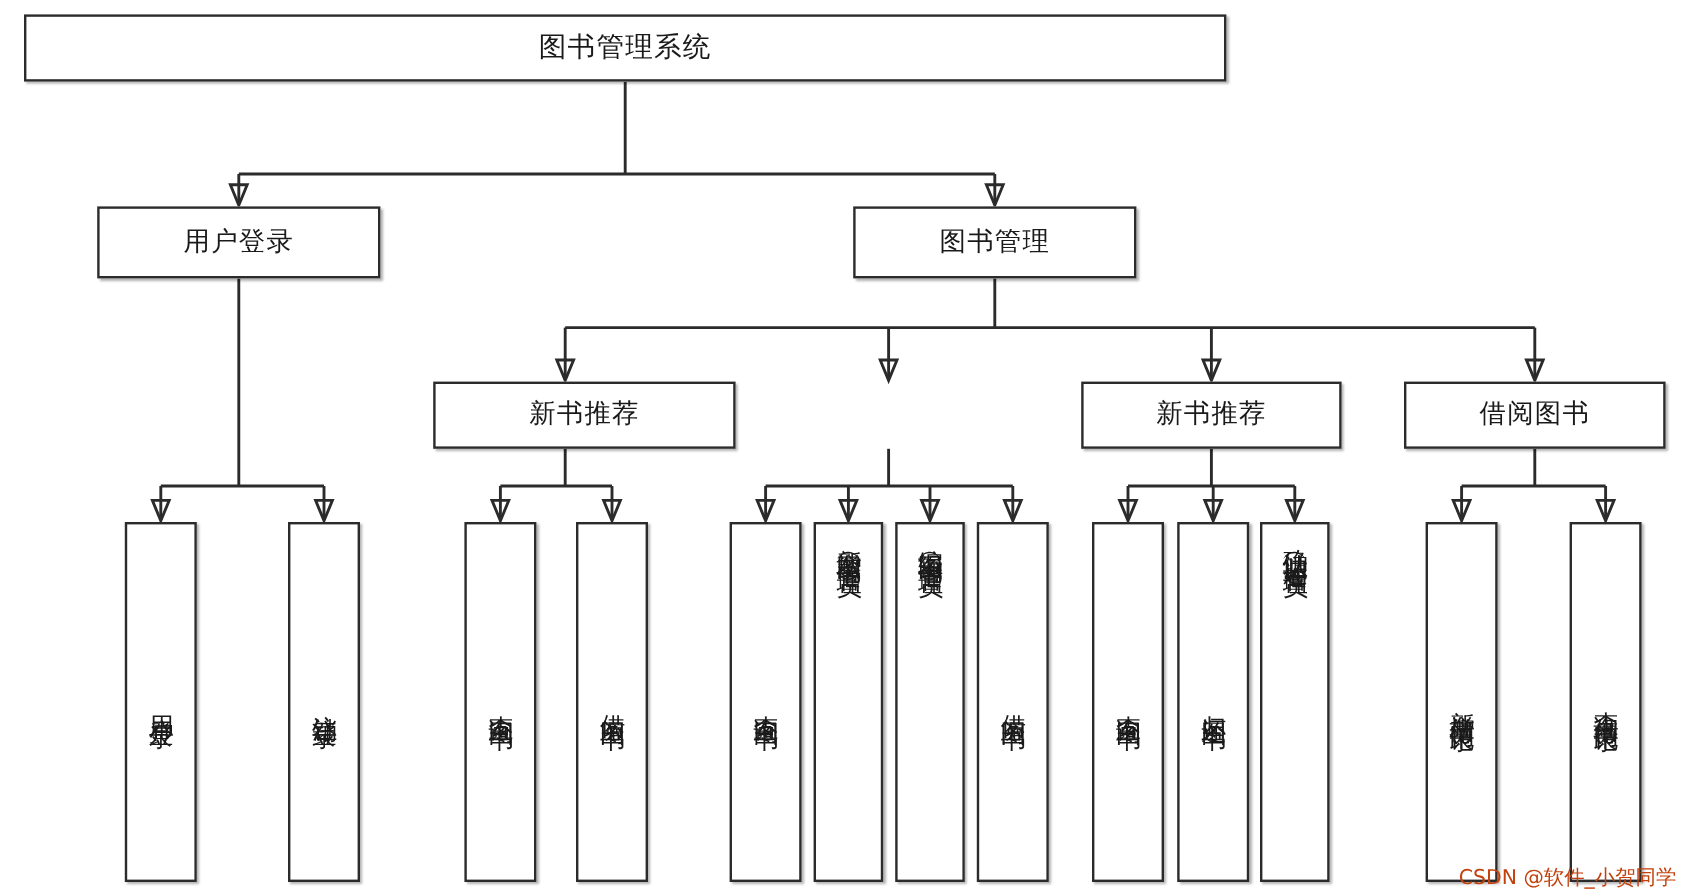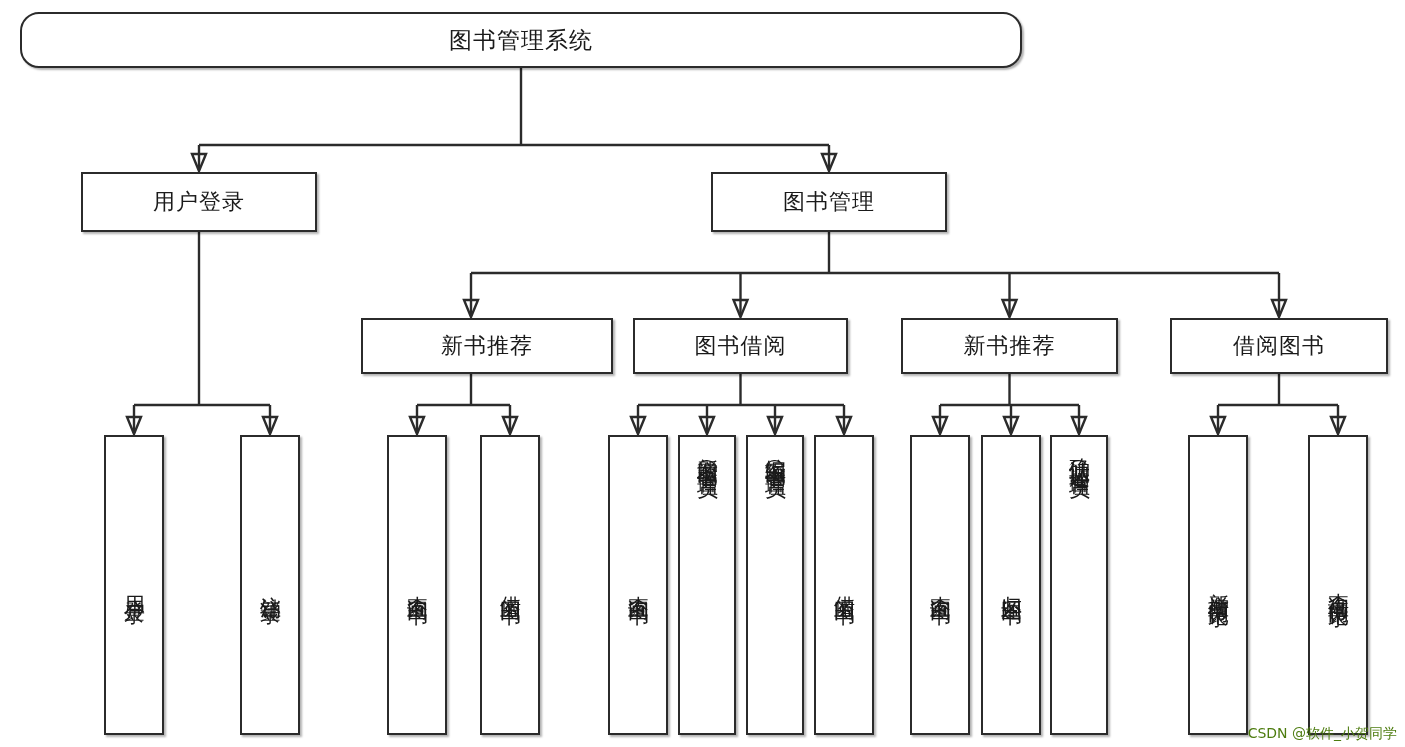--- a/index.html
+++ b/index.html
@@ -78,22 +78,22 @@
   }
   .arrowhead {
     fill: #2b2b2b;
     stroke: none;
   }
   
   .watermark {
     position: absolute;
     right: 8px;
     bottom: 4px;
-    font-size: 14px;
-    color: #4d7c0f;
+    font-size: 17px;
+    color: #c2410c;
     white-space: nowrap;
     font-family: "DejaVu Sans", "Liberation Sans", sans-serif;
   }
 </style>
 </head>
 <body>
 
 <div id="canvas">
 
   <svg id="wires" viewBox="0 0 1405 747" width="1405" height="747" aria-hidden="true">
@@ -144,37 +144,34 @@
       <line x1="1079" y1="405" x2="1079" y2="433"></line>
       <path d="M 1072 417 L 1086 417 L 1079 434 Z" class="arrowhead"></path>
       <line x1="1279" y1="374" x2="1279" y2="405"></line>
       <line x1="1218" y1="405" x2="1338" y2="405"></line>
       <line x1="1218" y1="405" x2="1218" y2="433"></line>
       <path d="M 1211 417 L 1225 417 L 1218 434 Z" class="arrowhead"></path>
       <line x1="1338" y1="405" x2="1338" y2="433"></line>
       <path d="M 1331 417 L 1345 417 L 1338 434 Z" class="arrowhead"></path>
     </svg>
 
-  <div class="node horiz root" style="left:20px; top:12px; width:1002px; height:56px;border-radius:19px;">
+  <div class="node horiz root" style="left:20px; top:12px; width:1002px; height:56px;">
     <span>图书管理系统</span>
   </div>
 
   <div class="node horiz" style="left:81px; top:172px; width:236px; height:60px;">
     <span>用户登录</span>
   </div>
   <div class="node horiz" style="left:711px; top:172px; width:236px; height:60px;justify-content:center;">
     <span>图书管理</span>
   </div>
 
   <div class="node horiz" style="left:361px; top:318px; width:252px; height:56px;">
     <span>新书推荐</span>
   </div>
-  <div class="node horiz" style="left:633px; top:318px; width:215px; height:56px;">
-    <span>图书借阅</span>
-  </div>
   <div class="node horiz" style="left:901px; top:318px; width:217px; height:56px;">
     <span>新书推荐</span>
   </div>
   <div class="node horiz" style="left:1170px; top:318px; width:218px; height:56px;">
     <span>借阅图书</span>
   </div>
 
   <div class="node vert center" style="left:104px; top:435px; width:60px; height:300px;">
     <span class="vlabel">用户登录</span>
   </div>

